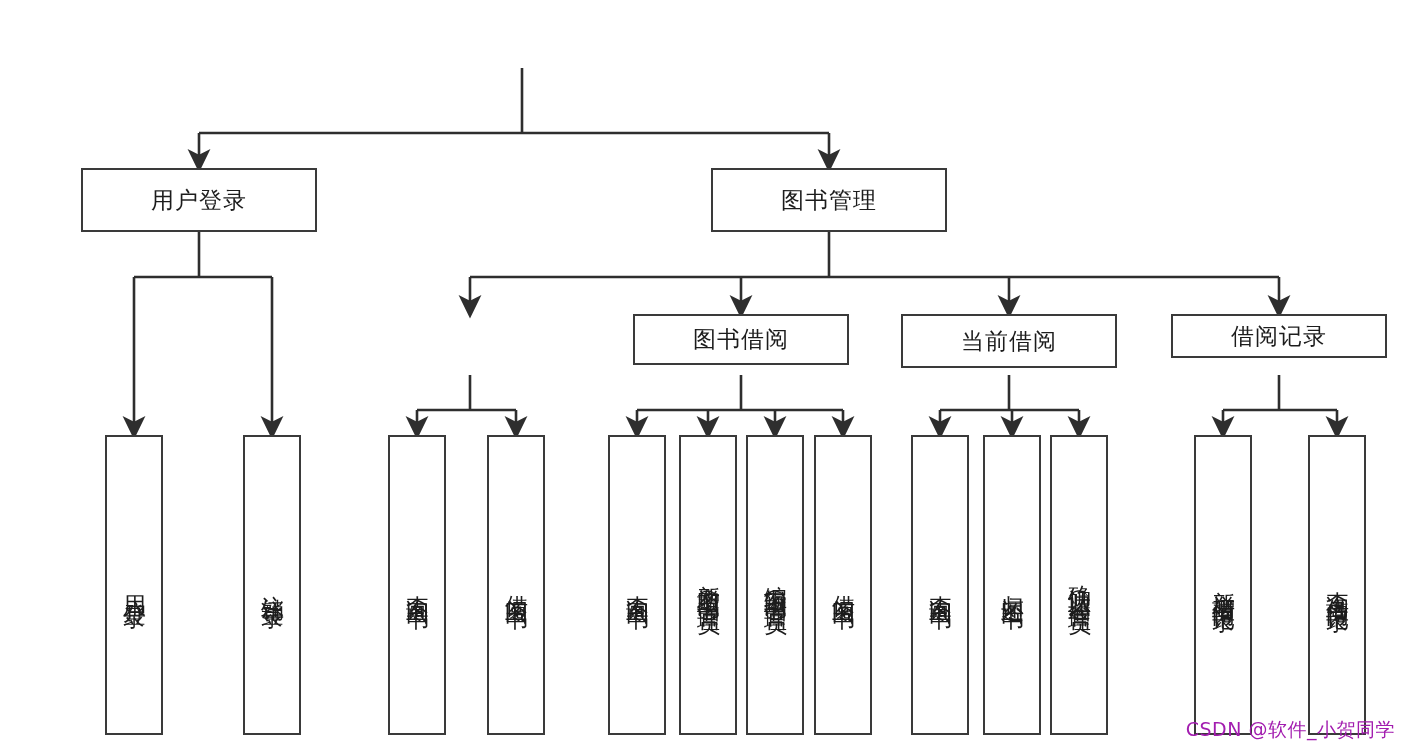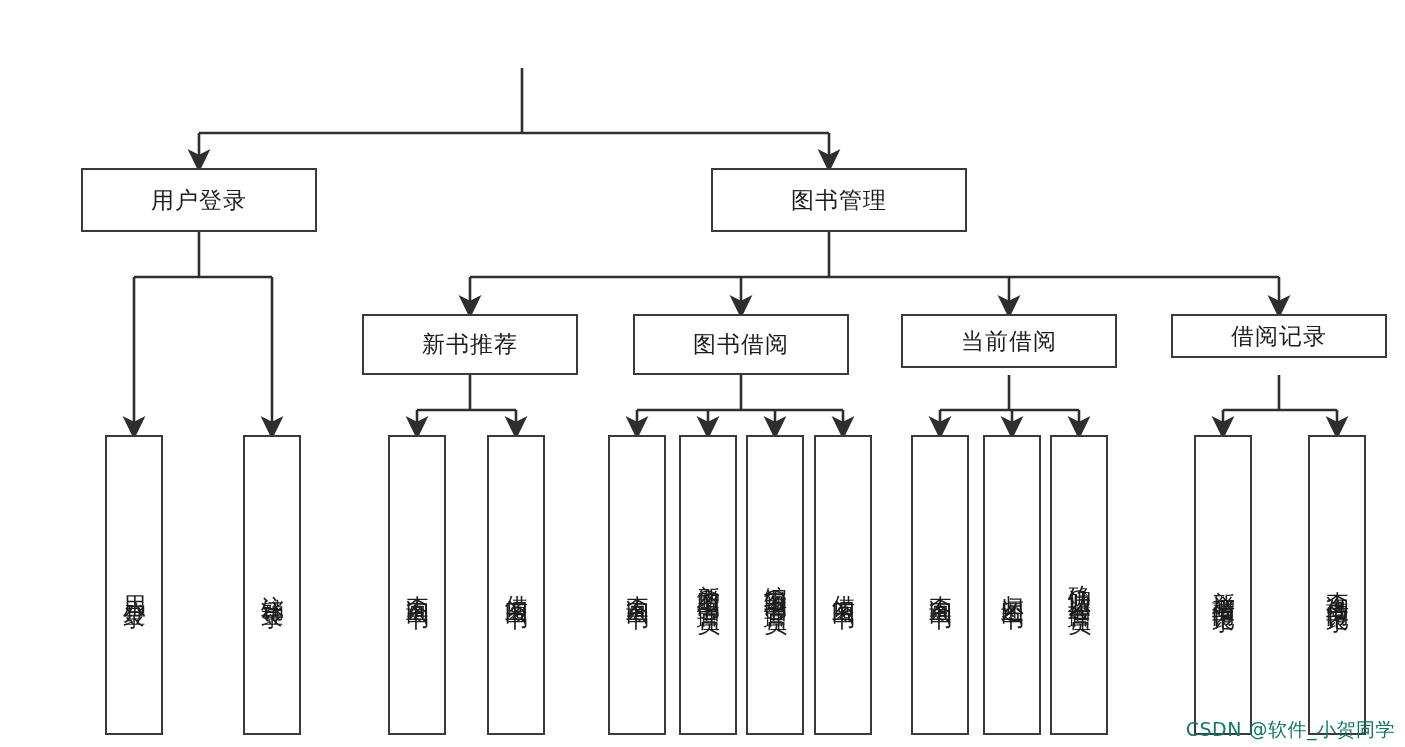--- a/index.html
+++ b/index.html
@@ -36,21 +36,21 @@
     text-orientation:upright;
     line-height:1.12;
     letter-spacing:4px;
     white-space:nowrap;
     color:#1c1c1c;
   }
   .watermark{
     position:absolute;
     right:10px;bottom:4px;
     font-size:19px;
-    color:#0f766e;
+    color:#a21caf;
     z-index:5;
     white-space:nowrap;
     letter-spacing:0.5px;
   }
 </style>
 </head>
 <body>
 
 <div id="canvas">
 
@@ -101,28 +101,25 @@
       <path d="M1223,410 L1337,410"></path>
       <path d="M1223,410 L1223,427" marker-end="url(#arrow)"></path>
       <path d="M1337,410 L1337,427" marker-end="url(#arrow)"></path>
     </g>
   </svg>
 
 
   <div class="node h" style="left: 81px; top: 168px; width: 236px; height: 64px;">
     <span>用户登录</span>
   </div>
-  <div class="node h" style="left: 711px; top: 168px; width: 256px; height: 64px;">
+  <div class="node h" style="left: 711px; top: 168px; width: 236px; height: 64px;">
     <span>图书管理</span>
   </div>
 
-  <div class="node h" style="left: 362px; top: 314px; width: 216px; height: 61px;">
-    <span>新书推荐</span>
-  </div>
-  <div class="node h" style="left: 633px; top: 314px; width: 216px; height: 61px; align-items: center;">
+  <div class="node h" style="left: 633px; top: 314px; width: 216px; height: 51px; align-items: center;">
     <span>图书借阅</span>
   </div>
   <div class="node h" style="left: 901px; top: 314px; width: 216px; height: 54px;">
     <span>当前借阅</span>
   </div>
   <div class="node h" style="left: 1171px; top: 314px; width: 216px; height: 44px;">
     <span>借阅记录</span>
   </div>
 
   <div class="node leaf" style="left: 105px; top: 435px; width: 58px; height: 300px;">

